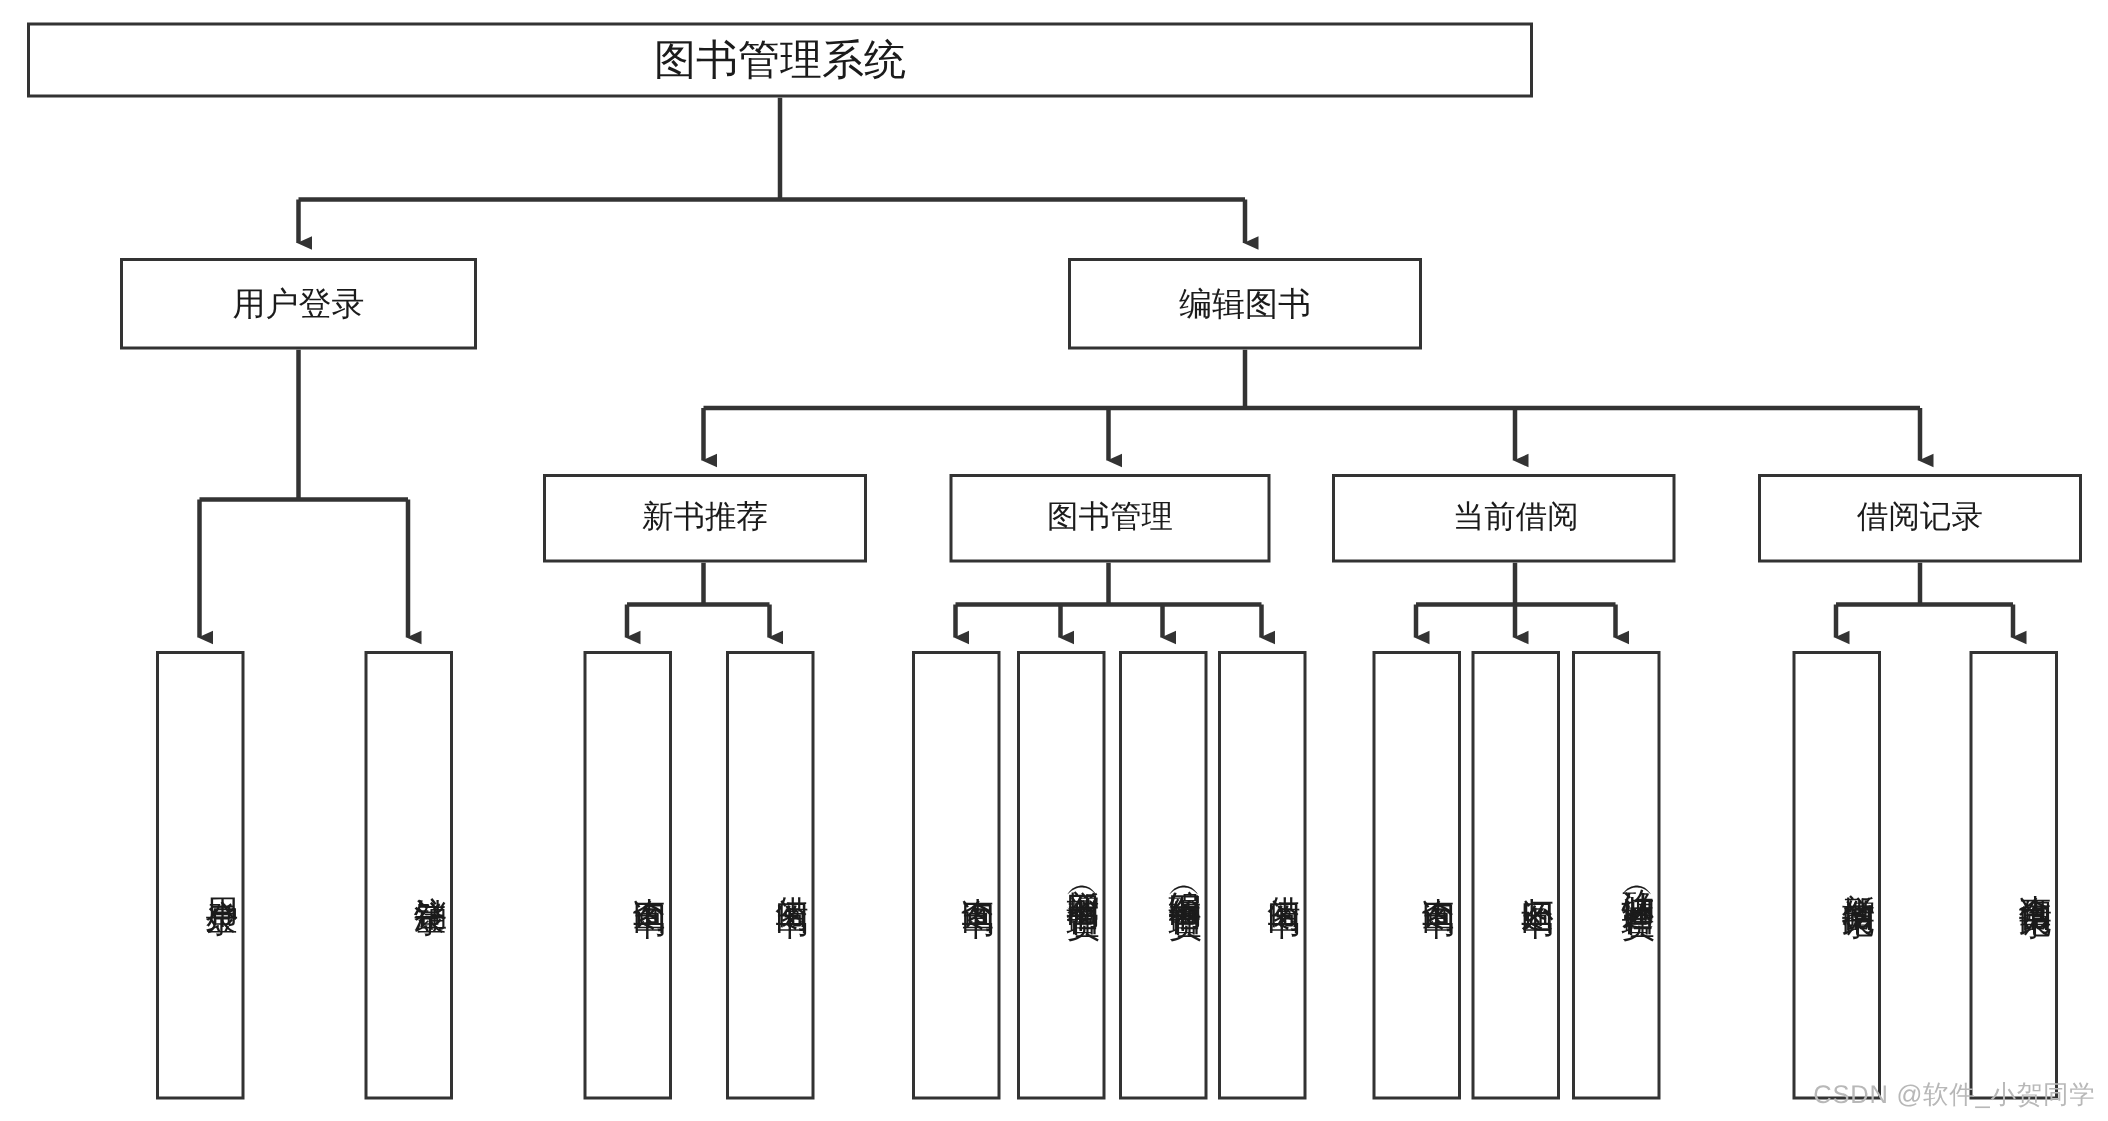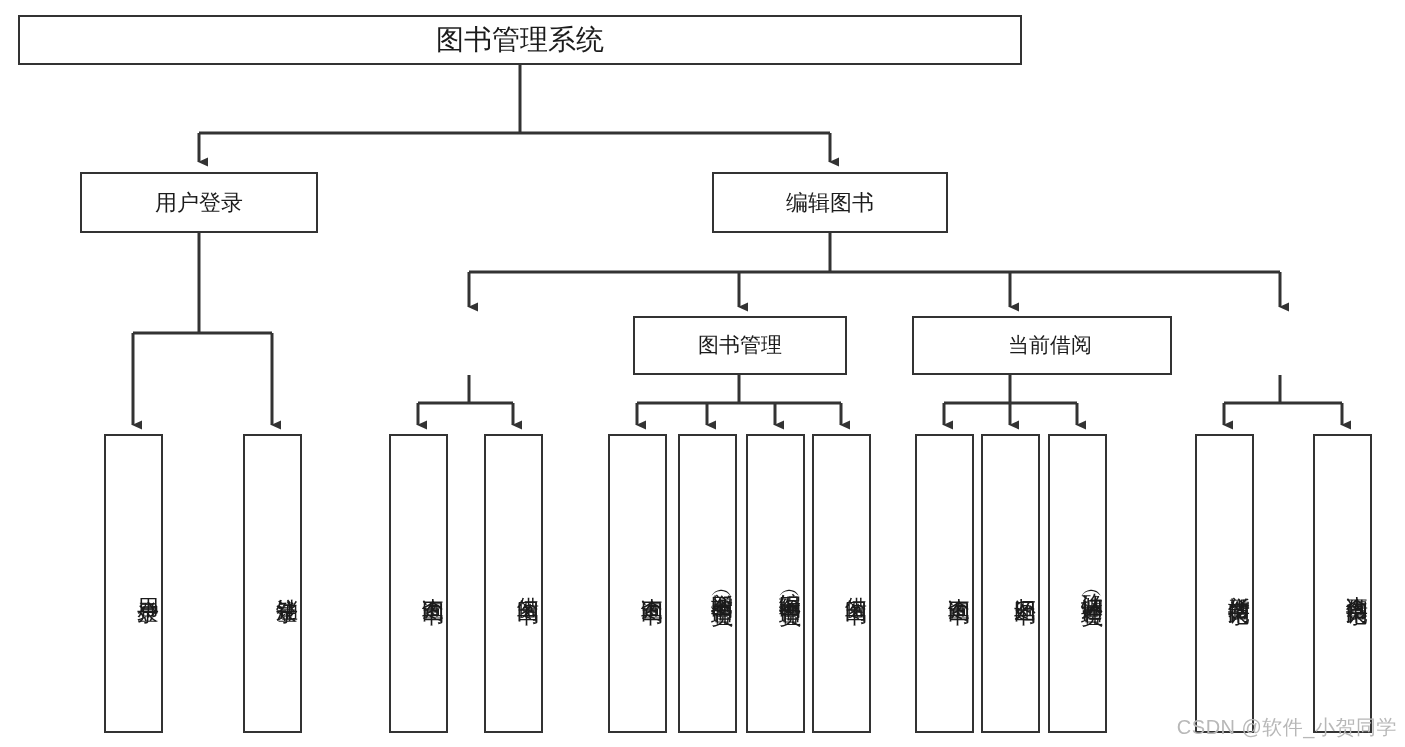--- a/index.html
+++ b/index.html
@@ -60,21 +60,21 @@
   }
   .node.leaf .lbl {
     writing-mode: vertical-rl;
     text-orientation: upright;
     white-space: normal;
   }
   #watermark {
     position: absolute;
     right: 8px;
     bottom: 6px;
-    font-size: 20px;
+    font-size: 17px;
     color: #b8b8b8;
     letter-spacing: 0.5px;
     white-space: nowrap;
     margin-left: 26px;
   }
 </style>
 </head>
 <body>
 
 <div id="canvas">
@@ -133,25 +133,31 @@
     <span class="lbl">图书管理系统</span>
   </div>
 
   <div class="node level1" style="left:80px; top:172px; width:238px; height:61px;">
     <span class="lbl">用户登录</span>
   </div>
   <div class="node level1" style="left:712px; top:172px; width:236px; height:61px;">
     <span class="lbl">编辑图书</span>
   </div>
 
+  <div class="node level2" style="left:362px; top:316px; width:216px; height:59px;">
+    <span class="lbl">新书推荐</span>
+  </div>
   <div class="node level2" style="left:633px; top:316px; width:214px; height:59px;">
     <span class="lbl">图书管理</span>
   </div>
-  <div class="node level2" style="left:912px; top:316px; width:260px; height:59px;padding-left:16px;">
+  <div class="node level2" style="left:888px; top:316px; width:229px; height:59px;padding-left:16px;">
     <span class="lbl">当前借阅</span>
+  </div>
+  <div class="node level2" style="left:1172px; top:316px; width:216px; height:59px;">
+    <span class="lbl">借阅记录</span>
   </div>
 
   <div class="node leaf" style="left:104px; top:434px; width:59px; height:299px;">
     <span class="lbl">用户登录</span>
   </div>
   <div class="node leaf" style="left:243px; top:434px; width:59px; height:299px;">
     <span class="lbl">注销登录</span>
   </div>
 
   <div class="node leaf" style="left:389px; top:434px; width:59px; height:299px;">

